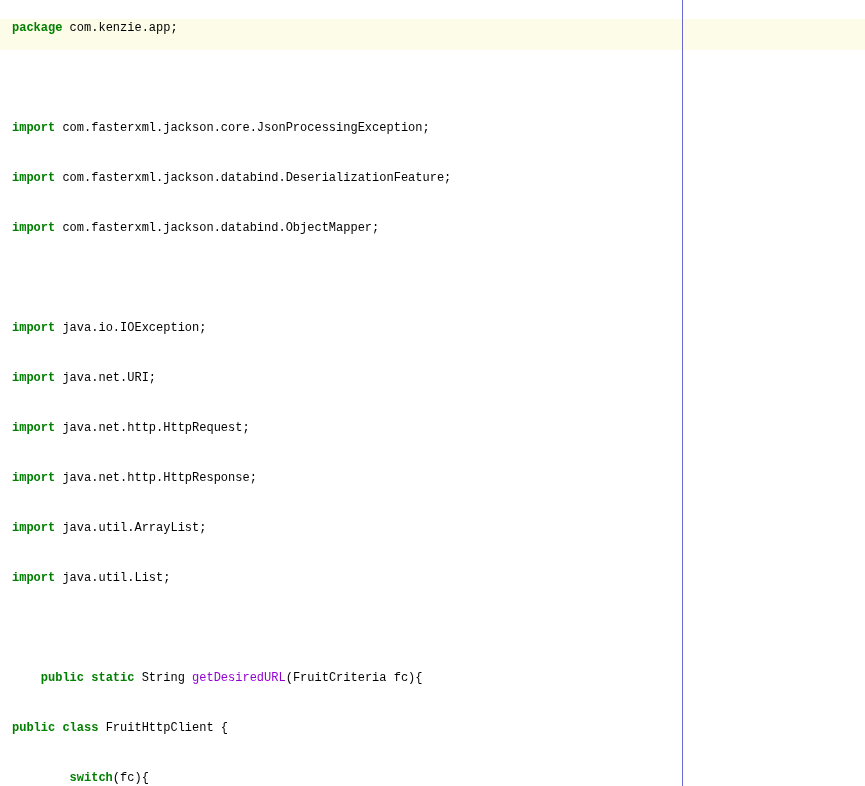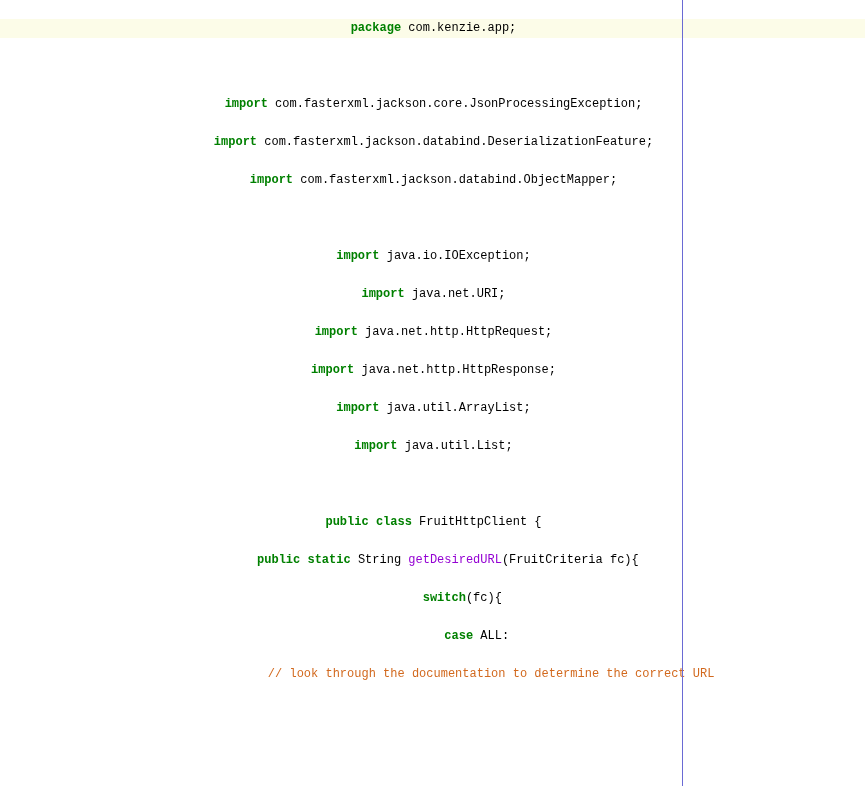--- a/index.html
+++ b/index.html
@@ -11,23 +11,22 @@
     width: 865px;
     height: 786px;
     overflow: hidden;
     position: relative;
   }
   .editor {
     padding: 0;
     white-space: pre;
   }
   .line {
-    height: 19px;
-    padding-left: 2px;
-    text-align: center;
+    height: 31px;
+    padding-left: 12px;
   }
   .highlight-line {
     background: #fcfce8;
   }
   .kw-package, .kw-import, .kw-public, .kw-class, .kw-static, .kw-switch,
   .kw-case, .kw-return, .kw-default, .kw-new, .kw-throws {
     color: #008000;
     font-weight: bold;
   }
   .method {
@@ -57,22 +56,22 @@
 <div class="line"><span class="kw-import">import</span><span> com.fasterxml.jackson.databind.DeserializationFeature;</span></div>
 <div class="line"><span class="kw-import">import</span><span> com.fasterxml.jackson.databind.ObjectMapper;</span></div>
 <div class="line"> </div>
 <div class="line"><span class="kw-import">import</span><span> java.io.IOException;</span></div>
 <div class="line"><span class="kw-import">import</span><span> java.net.URI;</span></div>
 <div class="line"><span class="kw-import">import</span><span> java.net.http.HttpRequest;</span></div>
 <div class="line"><span class="kw-import">import</span><span> java.net.http.HttpResponse;</span></div>
 <div class="line"><span class="kw-import">import</span><span> java.util.ArrayList;</span></div>
 <div class="line"><span class="kw-import">import</span><span> java.util.List;</span></div>
 <div class="line"> </div>
+<div class="line">    <span class="kw-public">public</span> <span class="kw-static">static</span><span> String </span><span class="method">getDesiredURL</span><span>(FruitCriteria fc){</span></div>
 <div class="line"><span class="kw-public">public</span> <span class="kw-class">class</span><span> FruitHttpClient {</span></div>
-<div class="line">    <span class="kw-public">public</span> <span class="kw-static">static</span><span> String </span><span class="method">getDesiredURL</span><span>(FruitCriteria fc){</span></div>
 <div class="line">        <span class="kw-switch">switch</span><span>(fc){</span></div>
 <div class="line">            <span class="kw-case">case</span><span> ALL:</span></div>
 <div class="line">                <span class="comment">// look through the documentation to determine the correct URL</span></div>
 
 
 
 
 
 
 

